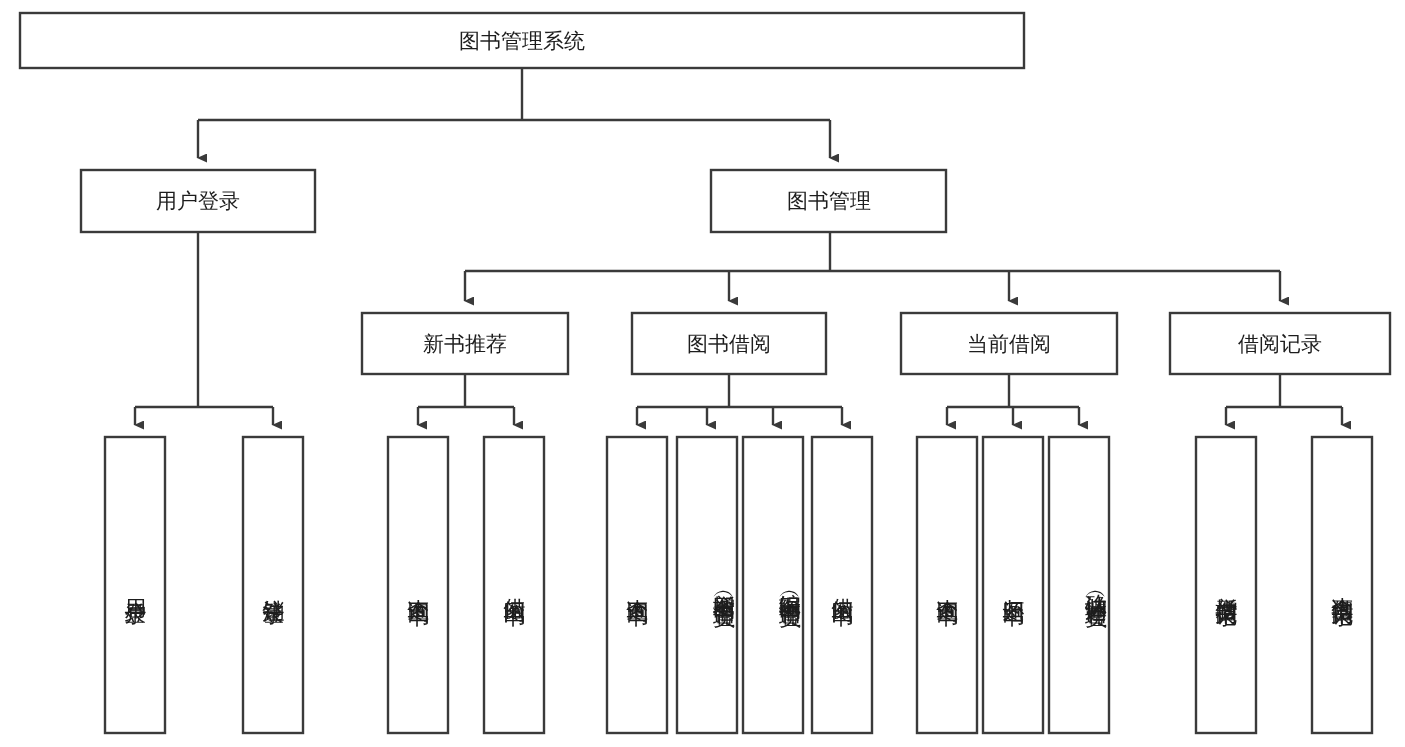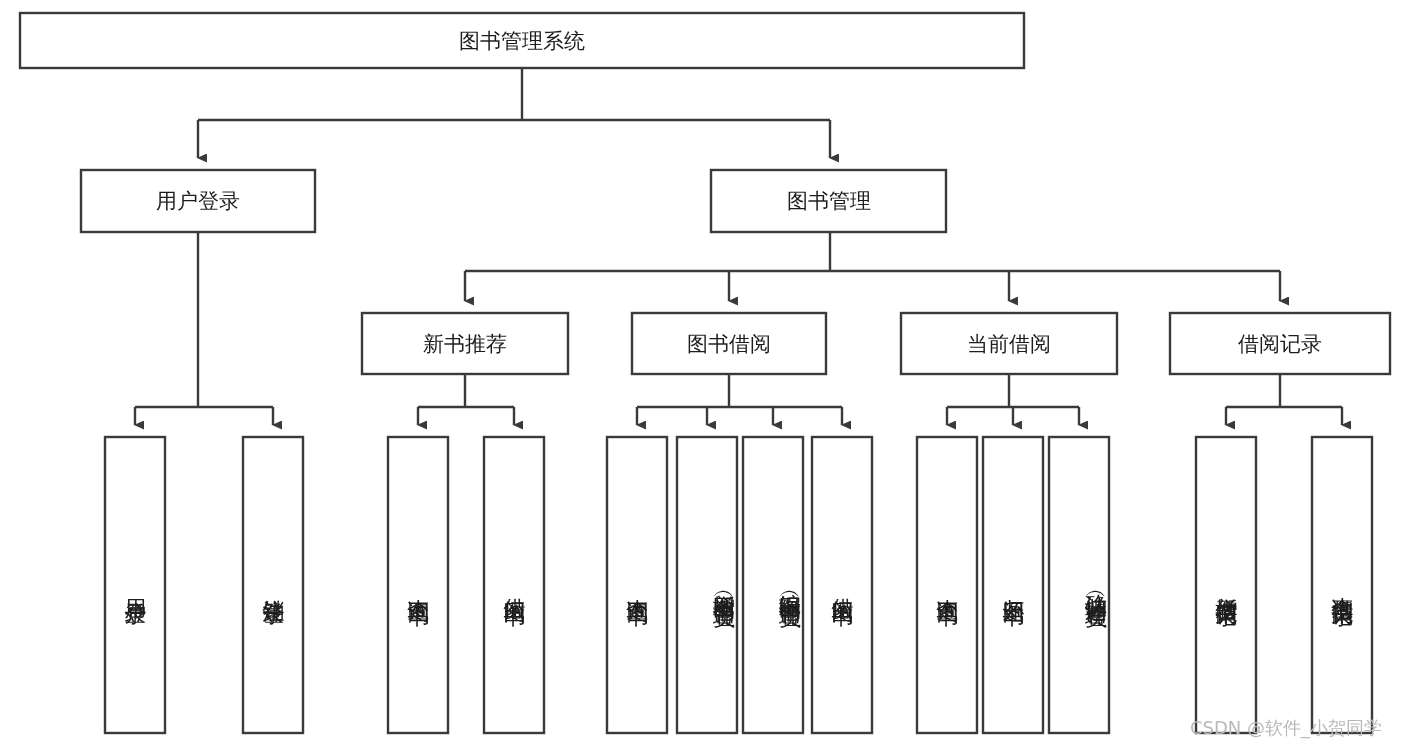--- a/index.html
+++ b/index.html
@@ -177,15 +177,14 @@
   <div class="leaf-label-wrap" style="left:607px; top:437px; width:60px; height:296px;">查询图书</div>
   <div class="leaf-label-wrap" style="left:677px; top:437px; width:60px; height:296px; align-items:flex-start;">新增图书（管理员）</div>
   <div class="leaf-label-wrap" style="left:743px; top:437px; width:60px; height:296px; align-items:flex-start;">编辑图书（管理员）</div>
   <div class="leaf-label-wrap" style="left:812px; top:437px; width:60px; height:296px;">借阅图书</div>
   <div class="leaf-label-wrap" style="left:917px; top:437px; width:60px; height:296px;">查询图书</div>
   <div class="leaf-label-wrap" style="left:983px; top:437px; width:60px; height:296px;">归还图书</div>
   <div class="leaf-label-wrap" style="left:1049px; top:437px; width:60px; height:296px; align-items:flex-start;">确认归还（管理员）</div>
   <div class="leaf-label-wrap" style="left:1196px; top:437px; width:60px; height:296px;">新增借阅记录</div>
   <div class="leaf-label-wrap" style="left:1312px; top:437px; width:60px; height:296px;">查询借阅记录</div>
 
-  <div class="watermark" style="left:1190px; top:716px;">CSDN @软件_小贺同学</div>
 
 </div>
 
 </body></html>

